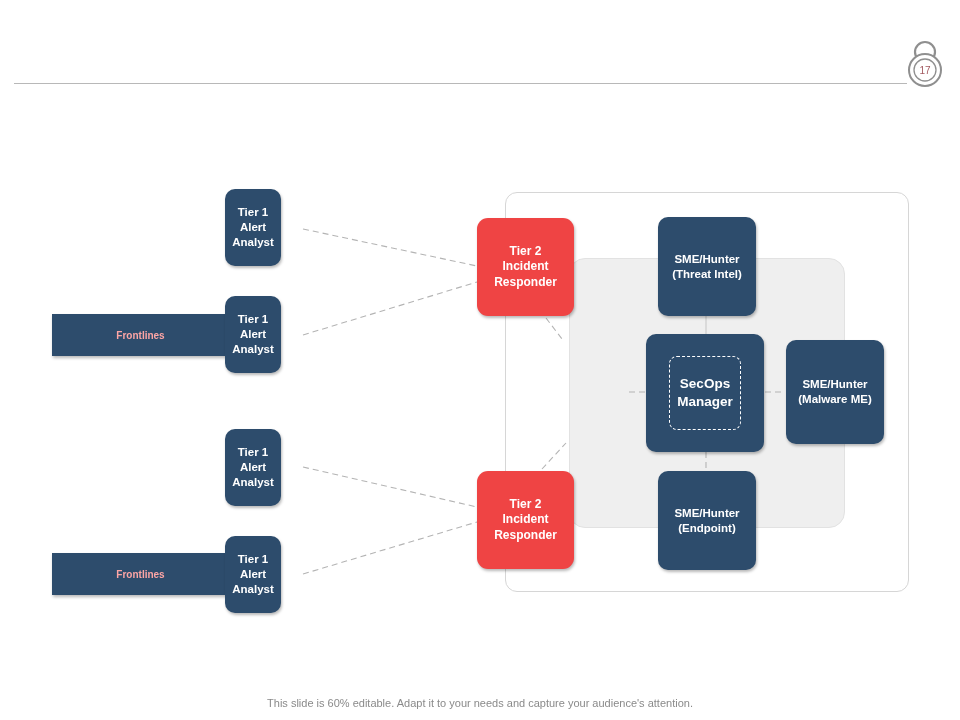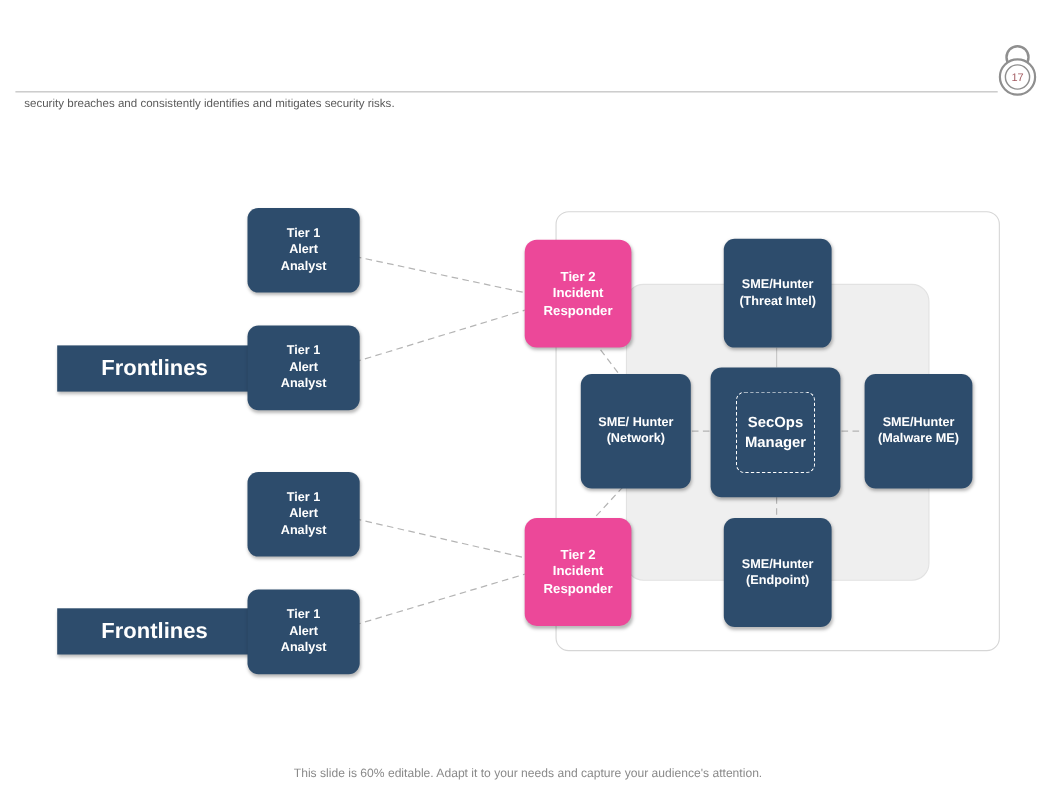--- a/index.html
+++ b/index.html
@@ -16,33 +16,33 @@
   .subtitle{
     position:absolute;left:22px;top:86px;width:900px;
     font-size:10.5px;line-height:1.55;color:#5a5a5a;
   }
   .panel{position:absolute;box-sizing:border-box;}
   .panel.outer{left:505px;top:192px;width:404px;height:400px;border:1px solid #d6d6d6;border-radius:12px;background:#ffffff;}
   .panel.inner{left:569px;top:258px;width:276px;height:270px;border:1px solid #e2e2e2;border-radius:16px;background:#efefef;}
   .connectors{position:absolute;left:0;top:0;}
   .bar{
     position:absolute;left:52px;width:193px;height:42px;background:#2d4c6c;
-    color:#ffffff;font-weight:bold;font-size:20px;
+    color:#fca5a5;font-weight:bold;font-size:10px;
     display:flex;align-items:center;justify-content:center;padding-right:16px;box-sizing:border-box;
     box-shadow:1px 2px 3px rgba(0,0,0,.28);
   }
   .fl1{top:314px;} .fl2{top:553px;}
   .box{
     position:absolute;color:#ffffff;font-weight:bold;text-align:center;white-space:pre-line;
     display:flex;align-items:center;justify-content:center;border-radius:10px;line-height:1.3;
     box-shadow:1px 2px 3px rgba(0,0,0,.28);box-sizing:border-box;
   }
   .navy{background:#2d4c6c;}
-  .magenta{background:#ec4899;}
-  .t1{left:225px;width:102px;height:77px;font-size:11.5px;}
+  .magenta{background:#ef4444;}
+  .t1{left:225px;width:56px;height:77px;font-size:11.5px;}
   .t1-1{top:189px;} .t1-2{top:296px;} .t1-3{top:429px;} .t1-4{top:536px;}
   .t2{left:477px;width:97px;height:98px;font-size:12px;border-radius:11px;}
   .t2-1{top:218px;} .t2-2{top:471px;}
   .sme{font-size:11.5px;}
   .threat{left:658px;top:217px;width:98px;height:99px;}
   .network{left:528px;top:340px;width:100px;height:104px;}
   .malware{left:786px;top:340px;width:98px;height:104px;}
   .endpoint{left:658px;top:471px;width:98px;height:99px;}
   .secops{left:646px;top:334px;width:118px;height:118px;font-size:13.5px;padding:23px;}
   .secops .dashed-inner{
@@ -62,21 +62,20 @@
   <div class="divider"></div>
 
   <svg class="padlock" width="48" height="58" viewBox="0 0 48 58">
     <circle cx="24" cy="16" r="10" fill="none" stroke="#8f8f8f" stroke-width="2.2"></circle>
     <circle cx="24" cy="34" r="16" fill="#ffffff" stroke="#8f8f8f" stroke-width="2"></circle>
     <circle cx="24" cy="34" r="11" fill="none" stroke="#8f8f8f" stroke-width="1.3"></circle>
     <text x="24" y="38" text-anchor="middle" font-size="10" fill="#a2595f">17</text>
   </svg>
 
   <div class="subtitle">
-    <div>security breaches and consistently identifies and mitigates security risks.</div>
   </div>
 
   <div class="panel outer"></div>
   <div class="panel inner"></div>
 
   <svg class="connectors" width="960" height="720" viewBox="0 0 960 720">
     <g stroke="#b4b4b4" stroke-width="1.1" stroke-dasharray="6 4" fill="none">
       <line x1="303" y1="229" x2="477" y2="266"></line>
       <line x1="303" y1="335" x2="477" y2="282"></line>
       <line x1="303" y1="467" x2="477" y2="507"></line>
@@ -108,22 +107,20 @@
 
   <div class="box magenta t2 t2-1">Tier 2
 Incident
 Responder</div>
   <div class="box magenta t2 t2-2">Tier 2
 Incident
 Responder</div>
 
   <div class="box navy sme threat">SME/Hunter
 (Threat Intel)</div>
-  <div class="box navy sme network">SME/ Hunter
-(Network)</div>
   <div class="box navy secops">
     <div class="dashed-inner">
       <span>SecOps
 Manager</span>
     </div>
   </div>
   <div class="box navy sme malware">SME/Hunter
 (Malware ME)</div>
   <div class="box navy sme endpoint">SME/Hunter
 (Endpoint)</div>

